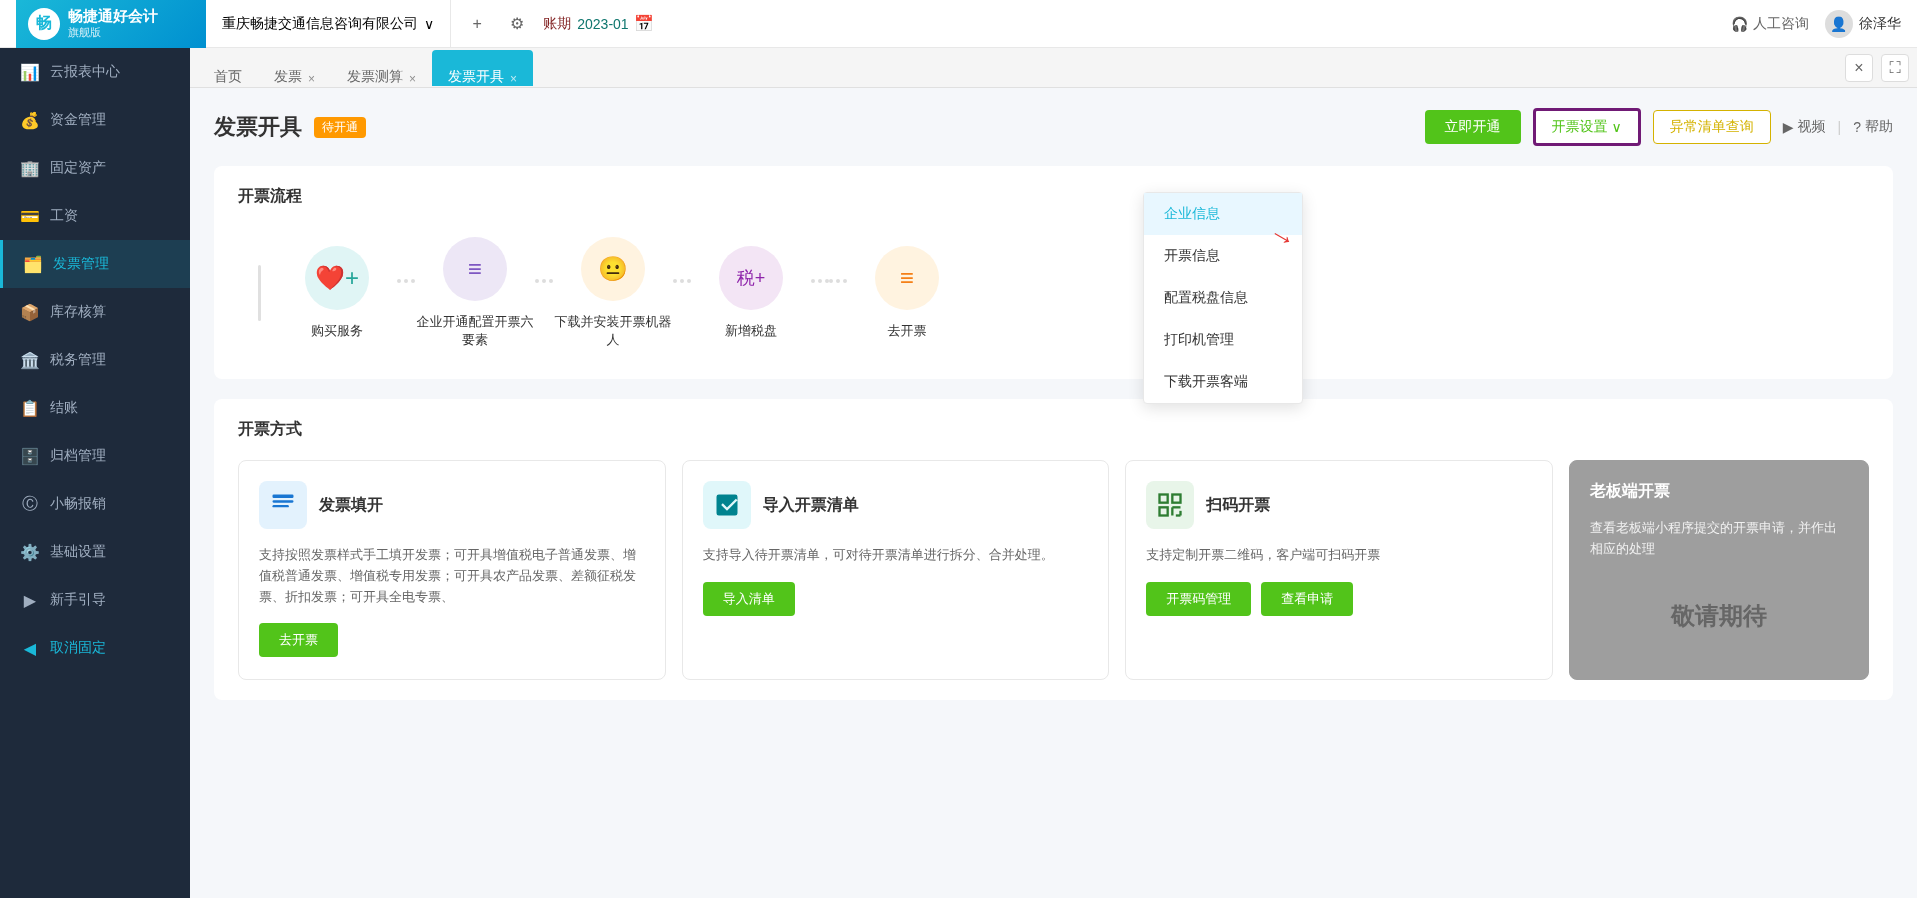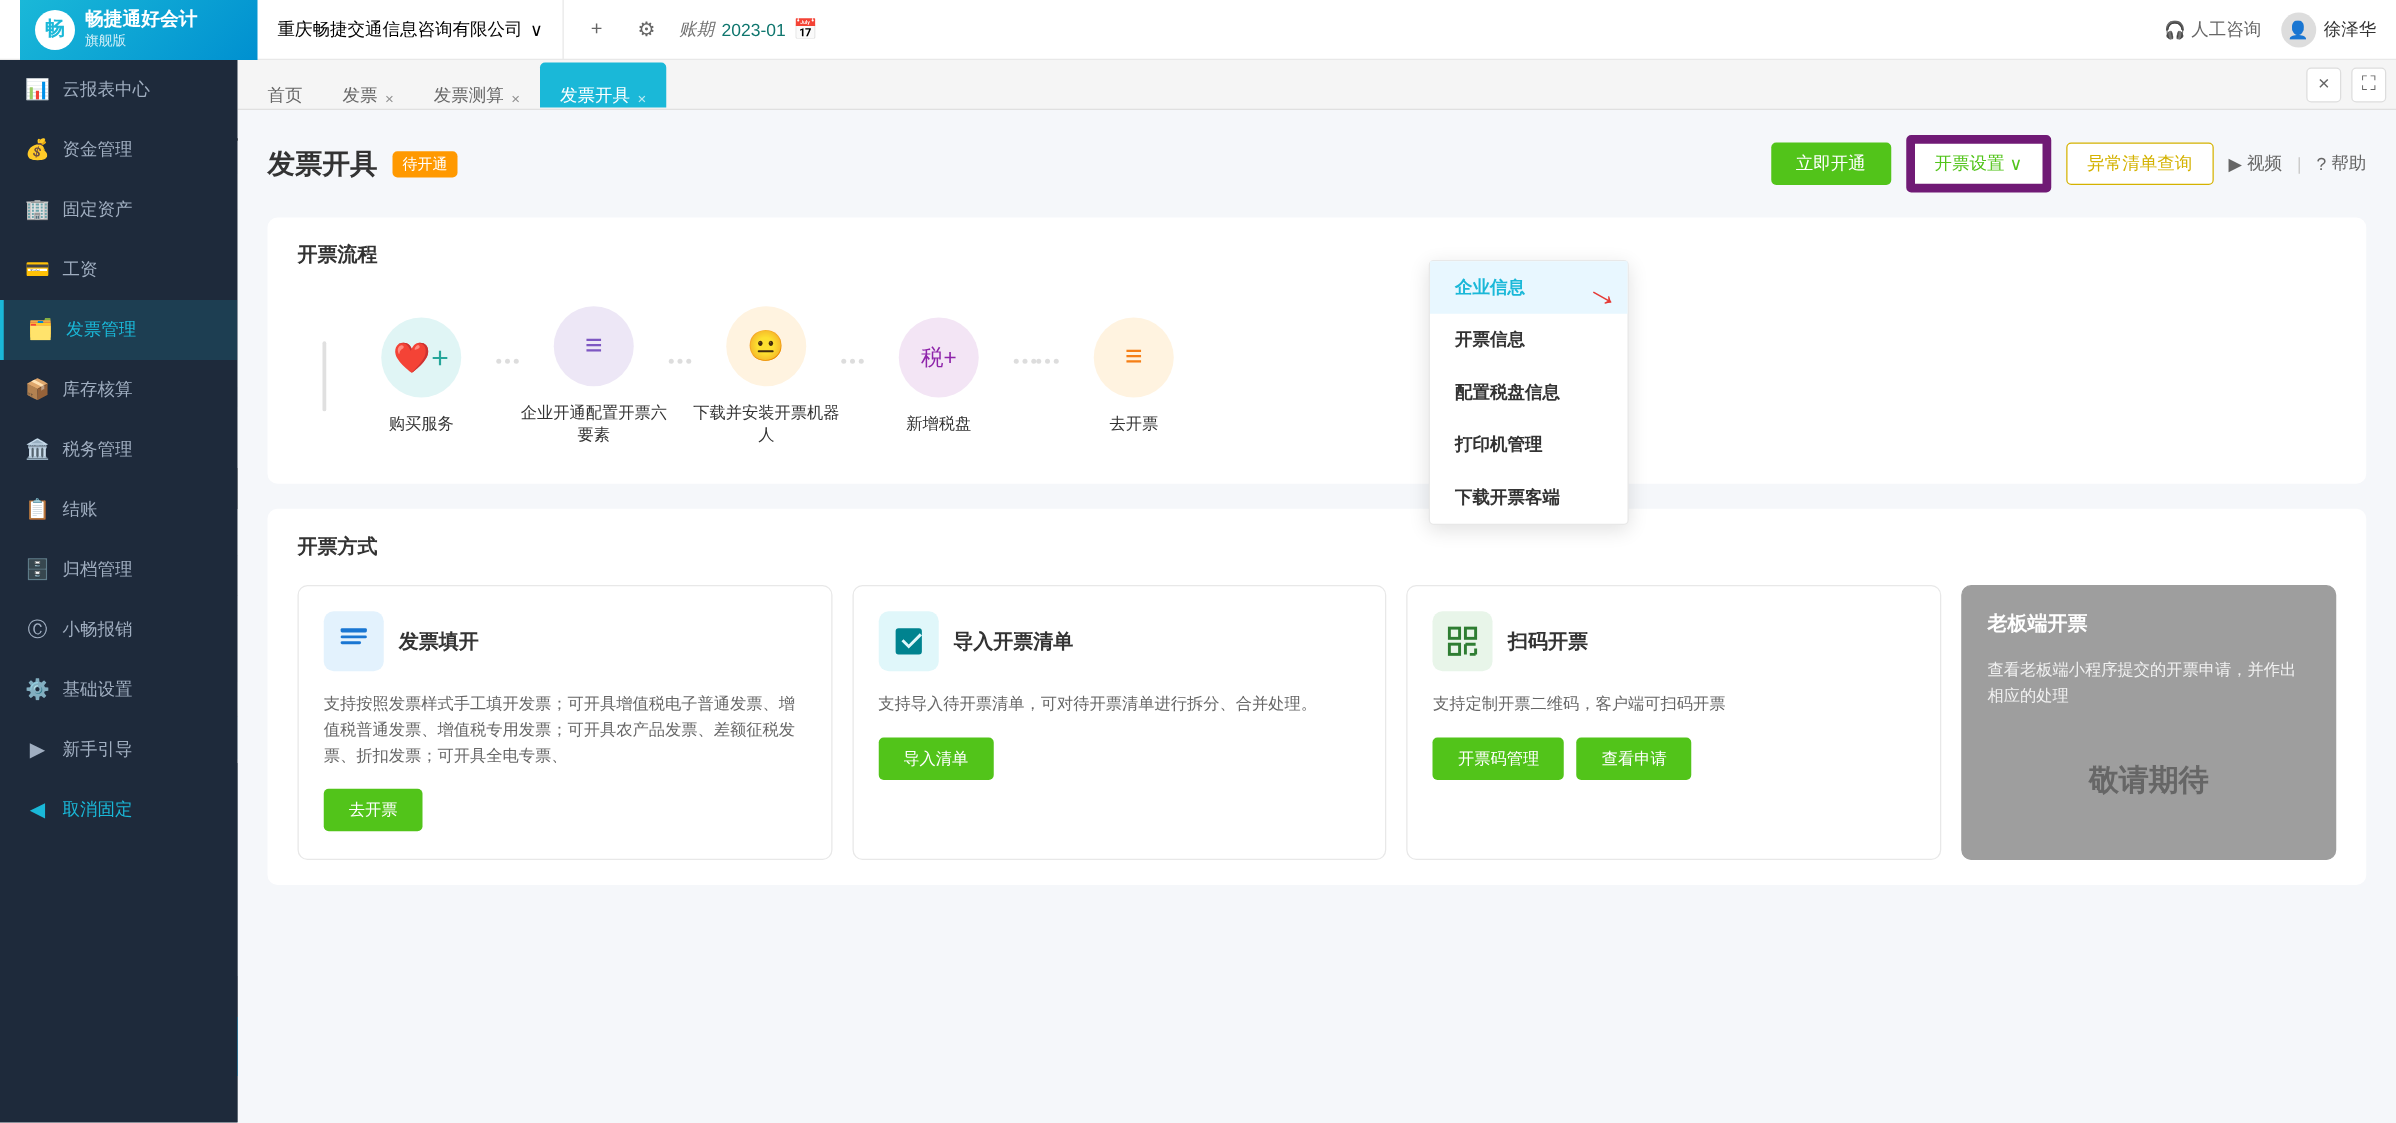--- a/index.html
+++ b/index.html
@@ -58,21 +58,21 @@
       cursor: pointer;
       color: #666;
       font-size: 16px;
       border-radius: 4px;
     }
 
     .account-period {
       display: flex; align-items: center; gap: 6px;
       color: #333; font-size: 14px;
     }
-    .period-label { color: #737373; font-style: italic; }
+    .period-label { color: #7f1d1d; }
     .period-value { color: #0f766e; font-weight: 500; }
     .period-icon { color: #1ab8d8; font-size: 16px; cursor: pointer; }
 
     .top-right {
       margin-left: auto;
       display: flex; align-items: center; gap: 16px;
     }
     .help-btn {
       display: flex; align-items: center; gap: 4px;
       color: #666; cursor: pointer;
@@ -236,21 +236,21 @@
       border: none;
       padding: 8px 20px;
       border-radius: 4px;
       font-size: 14px;
       cursor: pointer;
       font-weight: 500;
     }
     .btn-outline-green {
       background: #fff;
       color: #52c41a;
-      border: 7px solid #701a75;
+      border: 3px solid #701a75;
       padding: 7px 16px;
       border-radius: 4px;
       font-size: 14px;
       cursor: pointer;
       display: flex;
       align-items: center;
       gap: 4px;
     }
     .btn-outline-yellow {
       background: #fff;
@@ -391,23 +391,22 @@
       cursor: pointer;
     }
     .dropdown-menu {
       position: fixed;
       background: #fff;
       border: 1px solid #e8e8e8;
       border-radius: 4px;
       box-shadow: 0 4px 16px rgba(0,0,0,0.12);
       z-index: 300;
       min-width: 160px;
-      top: 208px;
+      top: 192px;
       left: 1143px;
-      font-weight: bold;
     }
     .dropdown-item {
       padding: 12px 20px;
       font-size: 14px;
       color: #333;
       cursor: pointer;
       display: flex;
       align-items: center;
       gap: 6px;
     }

